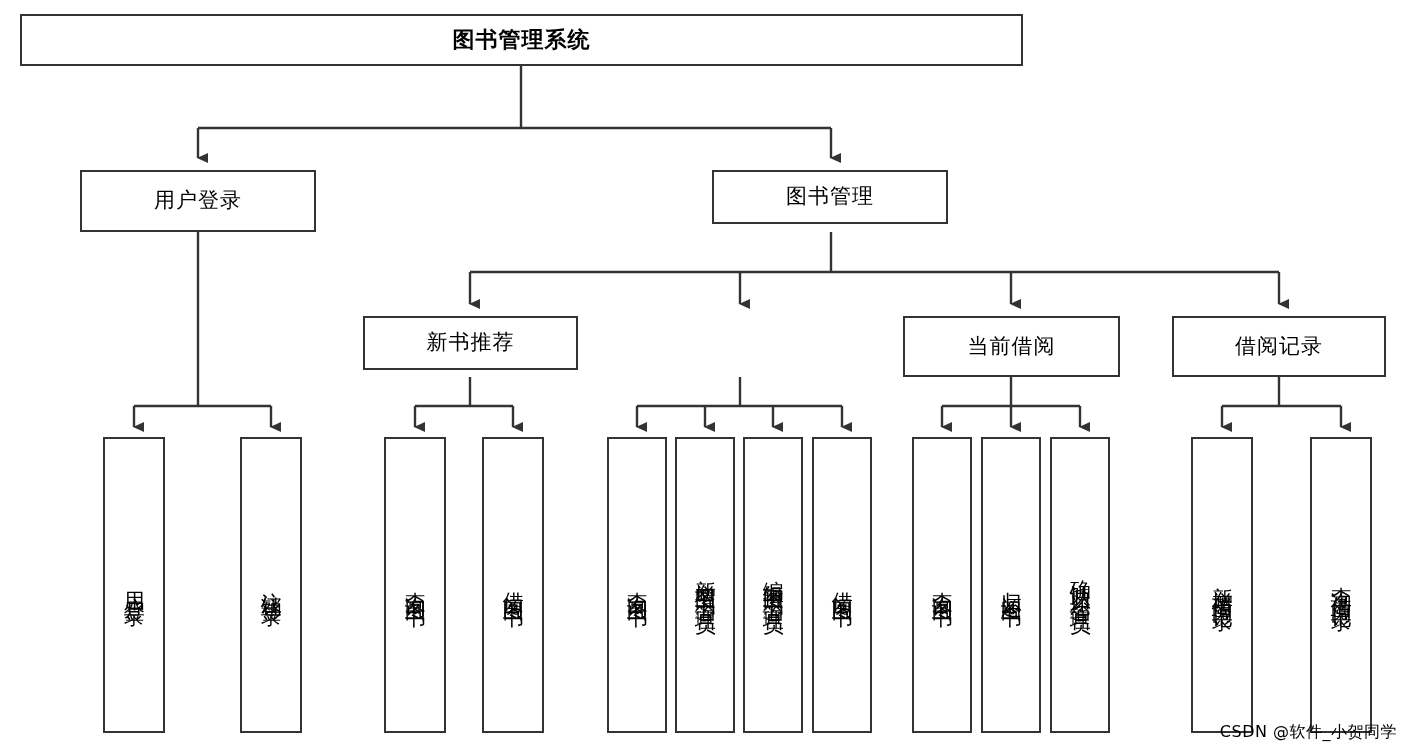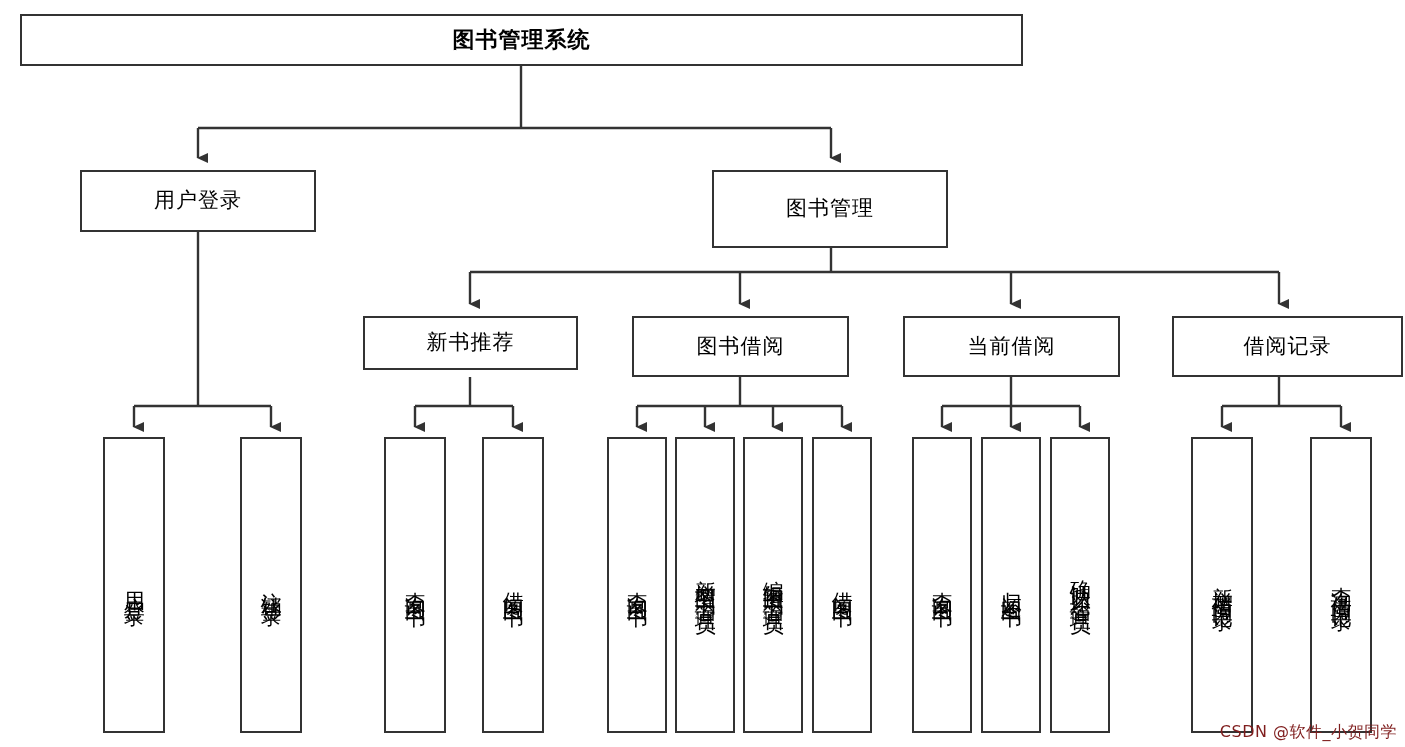--- a/index.html
+++ b/index.html
@@ -54,21 +54,21 @@
   }
   .node.root {
     font-size: 22px;
     font-weight: bold;
   }
   .watermark {
     position: absolute;
     right: 8px;
     bottom: 4px;
     font-size: 16px;
-    color: #7f1d1d;
+    color: #000000;
     white-space: nowrap;
     letter-spacing: 0.5px;
   }
 </style>
 </head>
 <body>
 
 <div id="canvas">
 
   <svg id="wires" viewBox="0 0 1405 747" xmlns="http://www.w3.org/2000/svg">
@@ -117,26 +117,25 @@
       <path d="M1279,377 L1279,406"></path>
       <path d="M1222,406 L1341,406"></path>
       <path d="M1222,406 L1222,427" marker-end="url(#arrow)"></path>
       <path d="M1341,406 L1341,427" marker-end="url(#arrow)"></path>
     </g>
   </svg>
 
   <div class="node horiz root" style="left:20px; top:14px; width:1003px; height:52px;">图书管理系统</div>
 
   <div class="node horiz" style="left:80px; top:170px; width:236px; height:62px;">用户登录</div>
-  <div class="node horiz" style="left:712px; top:170px; width:236px; height:78px;">图书管理</div>
+  <div class="node horiz" style="left:712px; top:170px; width:236px; height:54px;">图书管理</div>
 
   <div class="node horiz" style="left:363px; top:316px; width:215px; height:54px;">新书推荐</div>
-  <div class="node horiz" style="left:632px; top:316px; width:217px; height:61px;">图书借阅</div>
   <div class="node horiz" style="left:903px; top:316px; width:217px; height:61px;">当前借阅</div>
-  <div class="node horiz" style="left:1172px; top:316px; width:231px; height:61px;">借阅记录</div>
+  <div class="node horiz" style="left:1172px; top:316px; width:214px; height:61px;">借阅记录</div>
 
   <div class="node vert" style="left:103px; top:437px; width:62px; height:296px;">用户登录</div>
   <div class="node vert" style="left:240px; top:437px; width:62px; height:296px;">注销登录</div>
 
   <div class="node vert" style="left:384px; top:437px; width:62px; height:296px;">查询图书</div>
   <div class="node vert" style="left:482px; top:437px; width:62px; height:296px;">借阅图书</div>
 
   <div class="node vert" style="left:607px; top:437px; width:60px; height:296px;">查询图书</div>
   <div class="node vert" style="left:675px; top:437px; width:60px; height:296px;">新增图书（管理员）</div>
   <div class="node vert" style="left:743px; top:437px; width:60px; height:296px;">编辑图书（管理员）</div>

